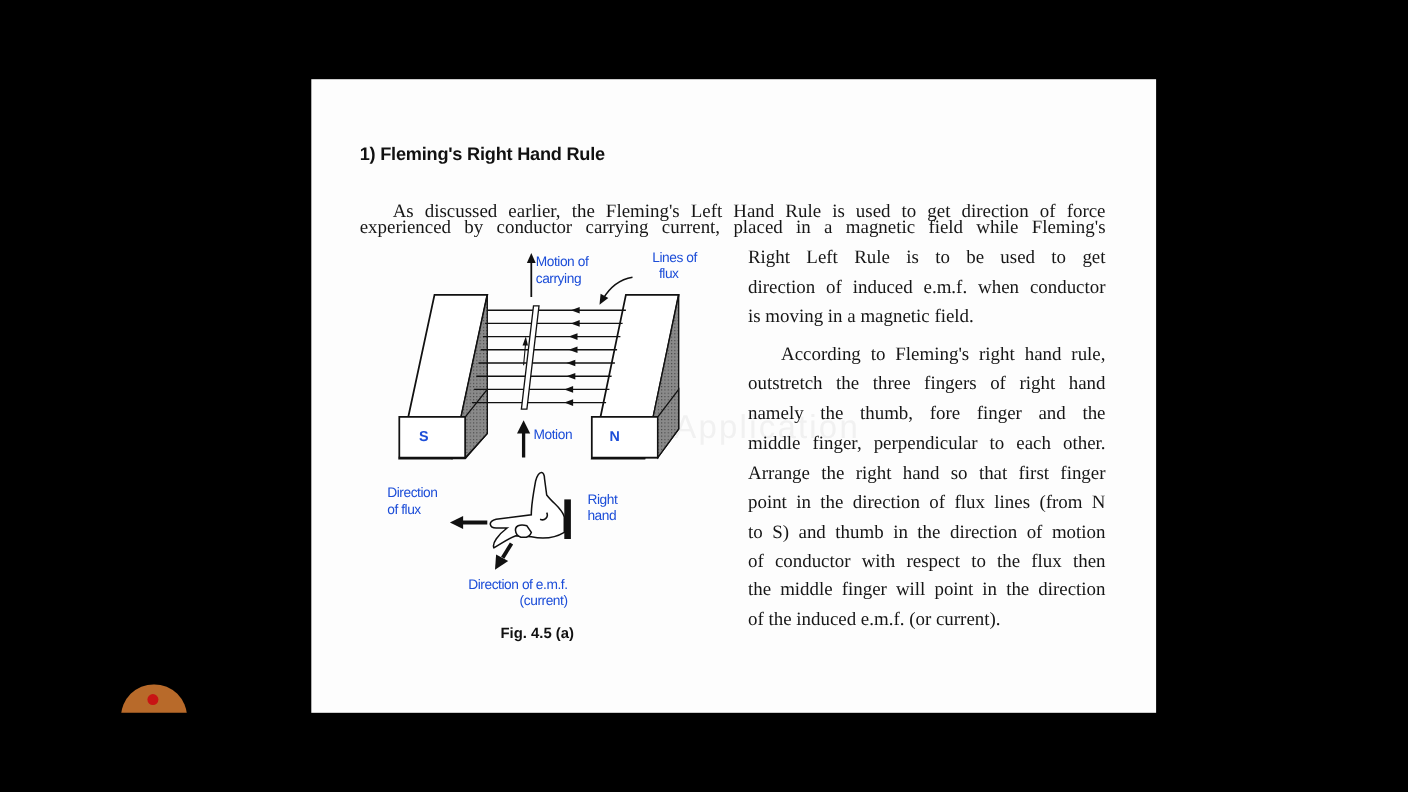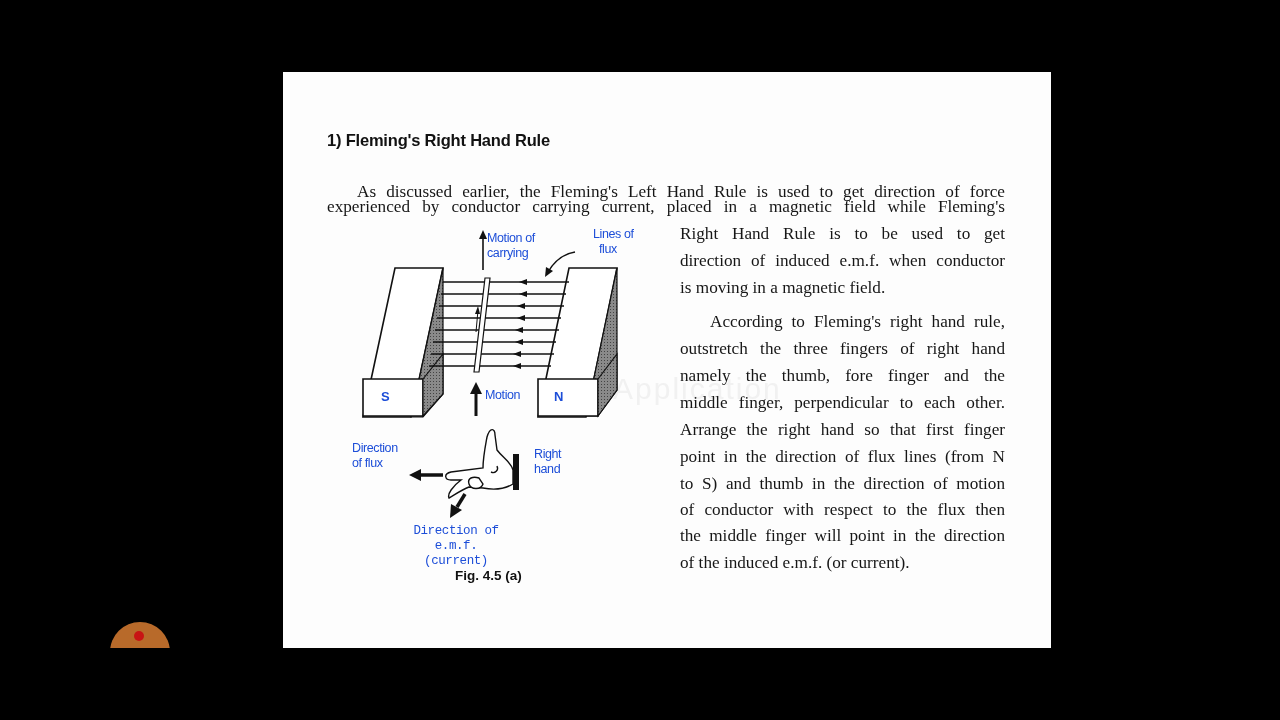--- a/index.html
+++ b/index.html
@@ -103,21 +103,21 @@
   <div class="page">
 
     <div class="watermark">Application</div>
 
     <div class="heading">1) Fleming's Right Hand Rule</div>
 
     <div class="line serif intro1">As discussed earlier, the Fleming's Left Hand Rule is used to get direction of force</div>
     <div class="line serif intro2">experienced by conductor carrying current, placed in a magnetic field while  Fleming's</div>
 
     <div class="col serif">
-      <div class="line" style="top:152px">Right Hand Rule is to be used to get</div>
+      <div class="line" style="top:152px">Right Left Rule is to be used to get</div>
       <div class="line" style="top:179px">direction of induced e.m.f. when conductor</div>
       <div class="line last" style="top:206px">is moving in a  magnetic field.</div>
       <div class="line ind" style="top:240px">According to Fleming's right hand rule,</div>
       <div class="line" style="top:267px">outstretch the three fingers of right hand</div>
       <div class="line" style="top:294px">namely the thumb, fore finger and the</div>
       <div class="line" style="top:321px">middle finger, perpendicular to each other.</div>
       <div class="line" style="top:348px">Arrange the right hand so that first finger</div>
       <div class="line" style="top:375px">point in the direction of flux lines (from N</div>
       <div class="line" style="top:402px">to S) and thumb in the direction of motion</div>
       <div class="line" style="top:428px">of conductor with respect to the flux then</div>
@@ -212,21 +212,21 @@
       <div class="fig-label" style="left:211px; top:167px; font-weight:bold; font-size:13px;">N</div>
       <div class="fig-label" style="left:142px; top:166px;">Motion</div>
       <div class="fig-label" style="left:9px; top:219px;">
         <div>Direction</div>
         <div>of flux</div>
       </div>
       <div class="fig-label" style="left:191px; top:225px;">
         <div>Right</div>
         <div>hand</div>
       </div>
-      <div class="fig-label" style="left:53px; top:302px; text-align:center; width:120px;font-family:Liberation Mono, monospace;">
+      <div class="fig-label" style="left:53px; top:302px; text-align:right; width:120px;">
         <div>Direction of e.m.f.</div>
         <div>(current)</div>
       </div>
       <div class="fig-caption">Fig. 4.5 (a)</div>
     </div>
 
   </div>
 
   <div class="avatar">
     <div class="avatar-dot"></div>

